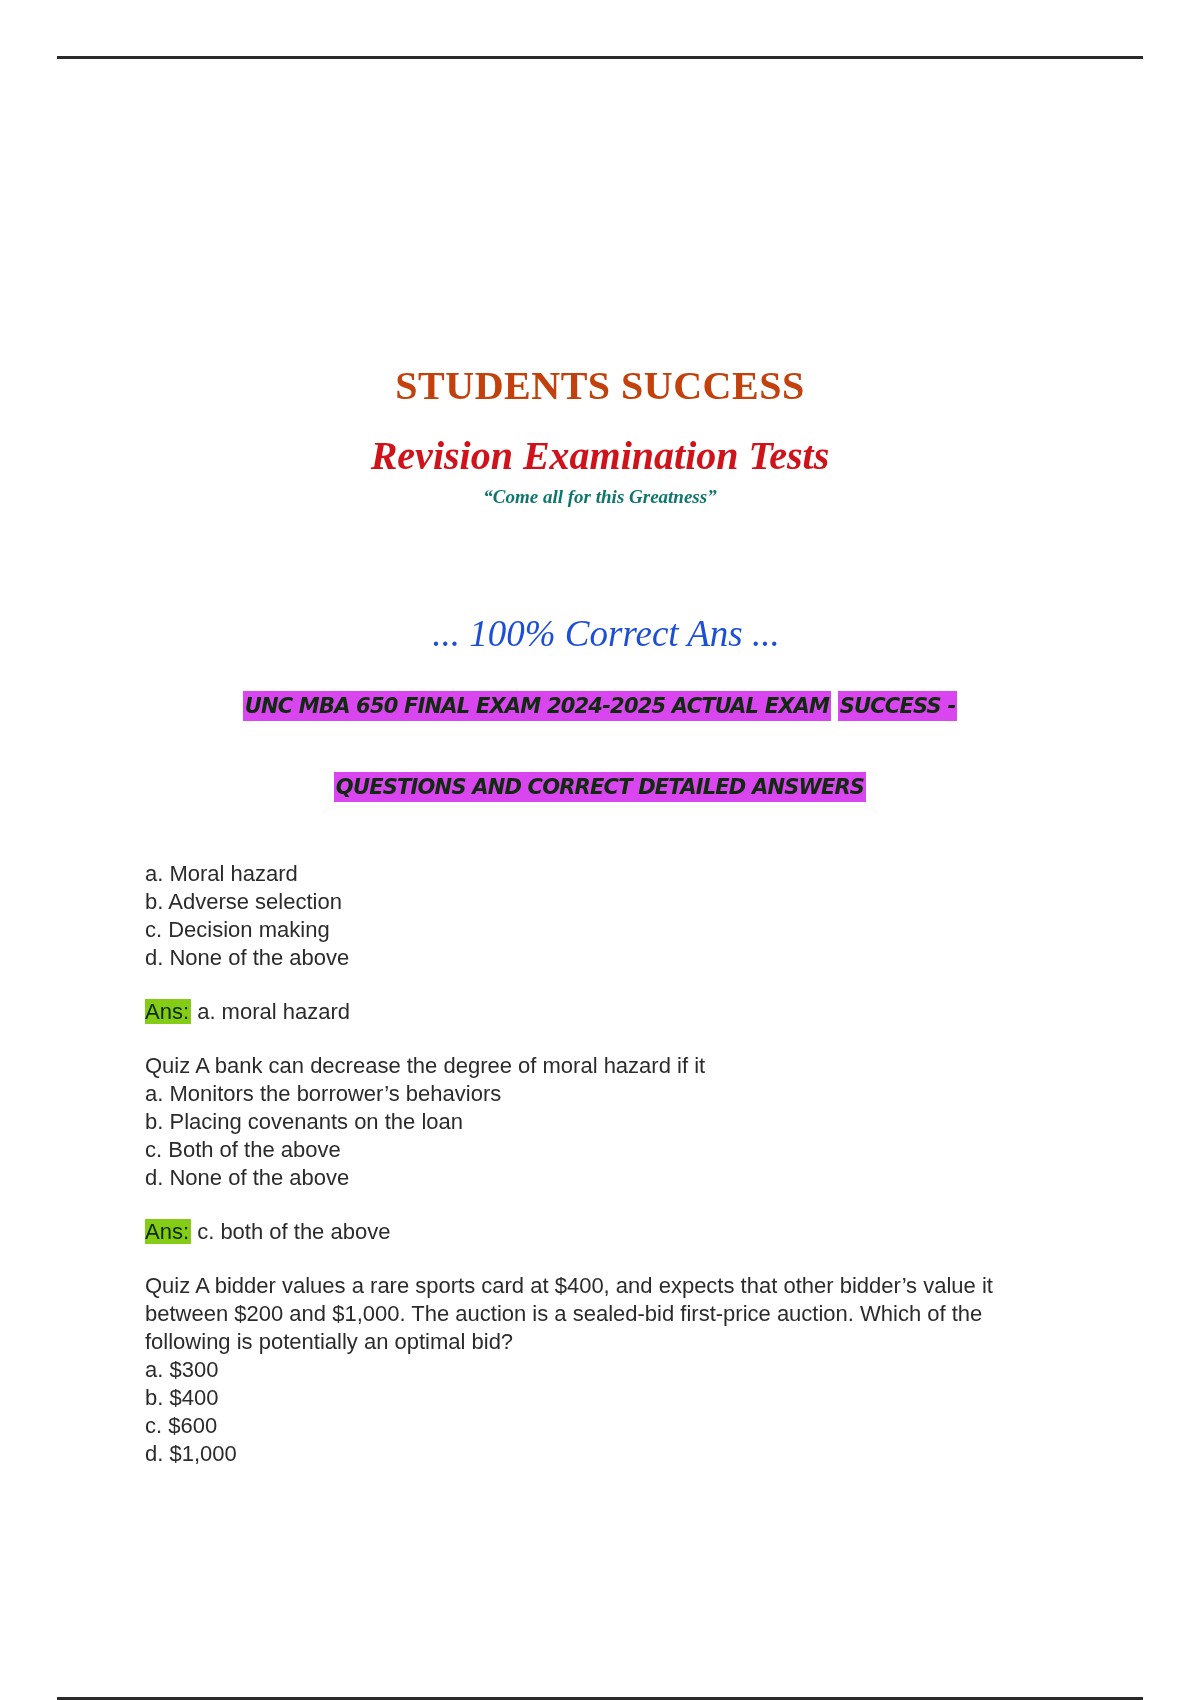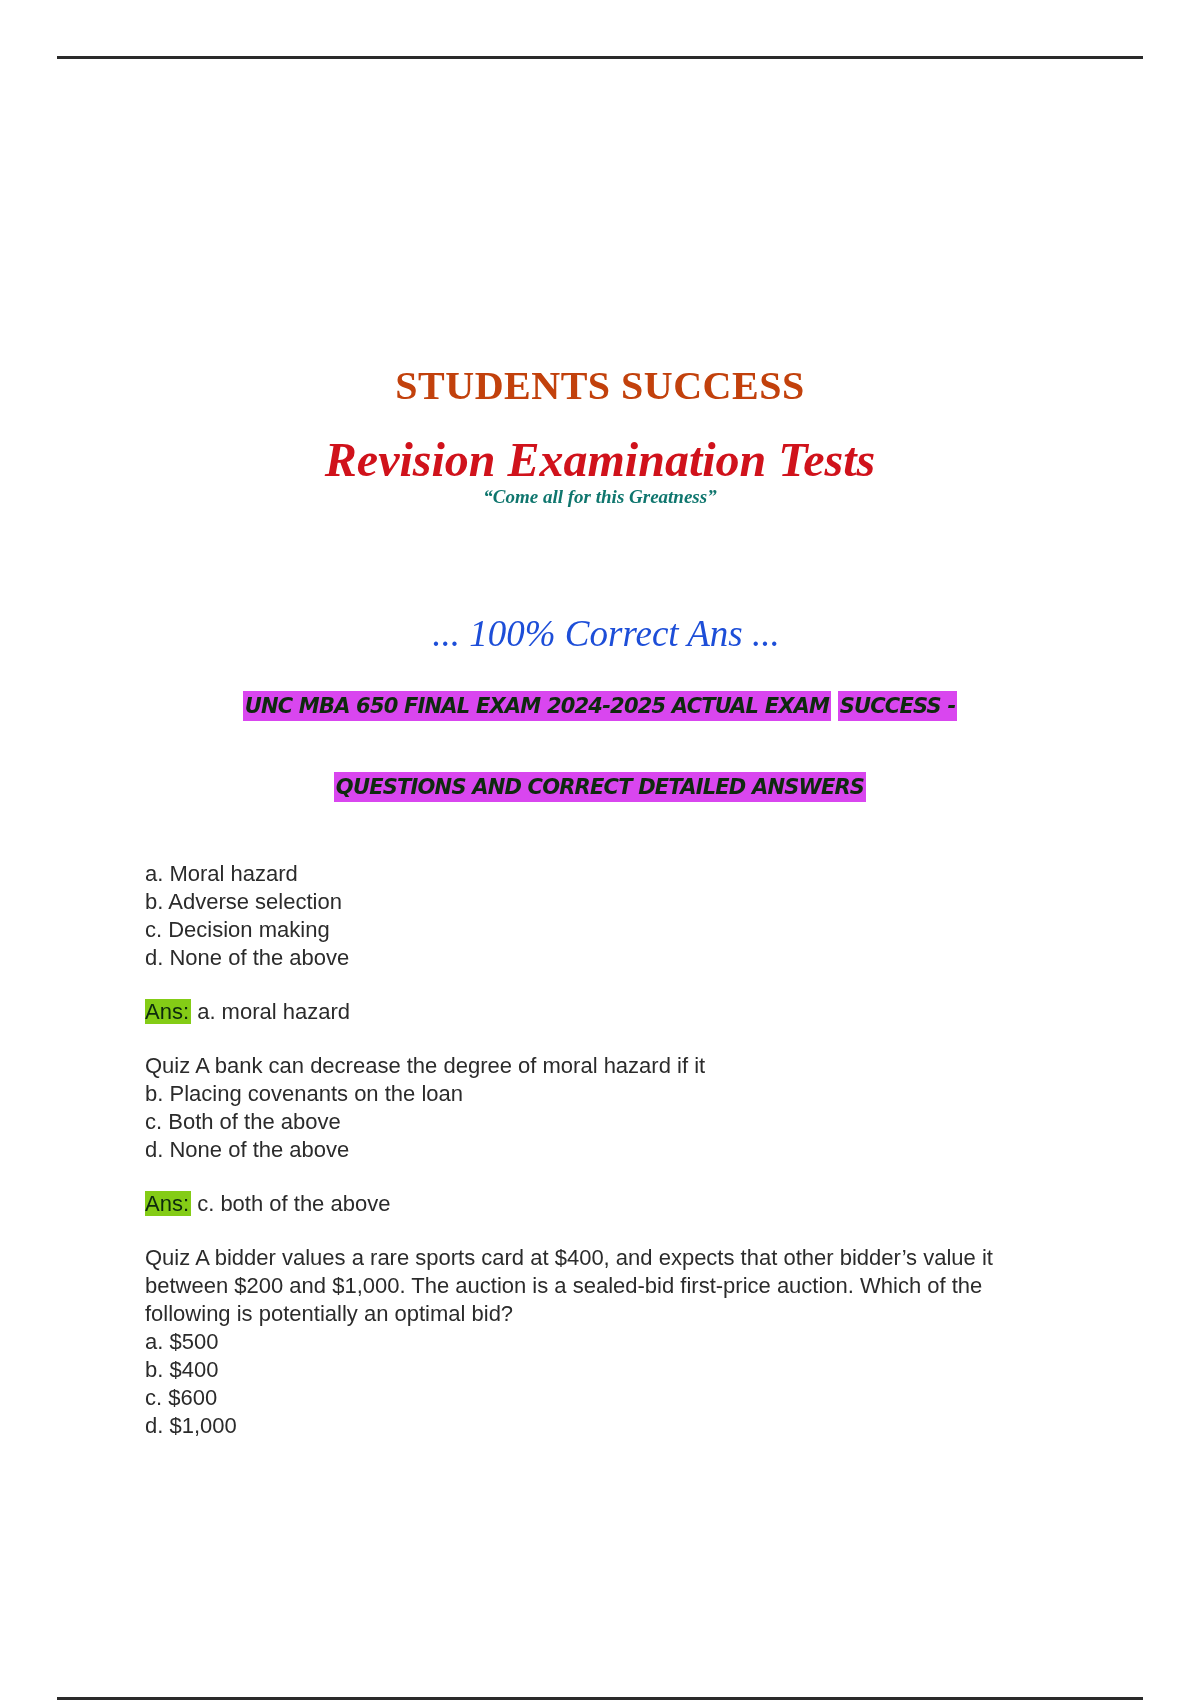--- a/index.html
+++ b/index.html
@@ -44,21 +44,21 @@
       font-size: 40px;
       letter-spacing: 0.5px;
       color: #c2410c;
       margin-top: 23px;
     }
     .subtitle {
       top: 432px;
       font-family: "Liberation Serif", serif;
       font-weight: bold;
       font-style: italic;
-      font-size: 48px;
+      font-size: 40px;
       color: #d0121b;
     }
     .tagline {
       top: 486px;
       font-family: "Liberation Serif", serif;
       font-weight: bold;
       font-style: italic;
       font-size: 19px;
       color: #0f766e;
     }
@@ -137,29 +137,30 @@
   <div class="q-block">
     <p class="opt">a. Moral hazard</p>
     <p class="opt">b. Adverse selection</p>
     <p class="opt">c. Decision making</p>
     <p class="opt">d. None of the above</p>
   </div>
   <p class="ans"><span class="ans-label">Ans:</span> <span>a. moral hazard</span></p>
 
   <div class="q-block">
     <p class="q-text"><span>Quiz</span> <span>A bank can decrease the degree of moral hazard if it</span></p>
+    <p class="opt">a. Monitors the borrower’s behaviors</p>
     <p class="opt">b. Placing covenants on the loan</p>
     <p class="opt">c. Both of the above</p>
     <p class="opt">d. None of the above</p>
   </div>
   <p class="ans"><span class="ans-label">Ans:</span> <span>c. both of the above</span></p>
 
   <div class="q-block">
     <p class="q-text"><span>Quiz</span> <span>A bidder values a rare sports card at $400, and expects that other bidder’s value it between $200 and $1,000. The auction is a sealed-bid first-price auction. Which of the following is potentially an optimal bid?</span></p>
-    <p class="opt">a. $500</p>
+    <p class="opt">a. $300</p>
     <p class="opt">b. $400</p>
     <p class="opt">c. $600</p>
     <p class="opt">d. $1,000</p>
   </div>
 
 </div>
 
 <div class="rule-bottom"></div>
 
 </body></html>

